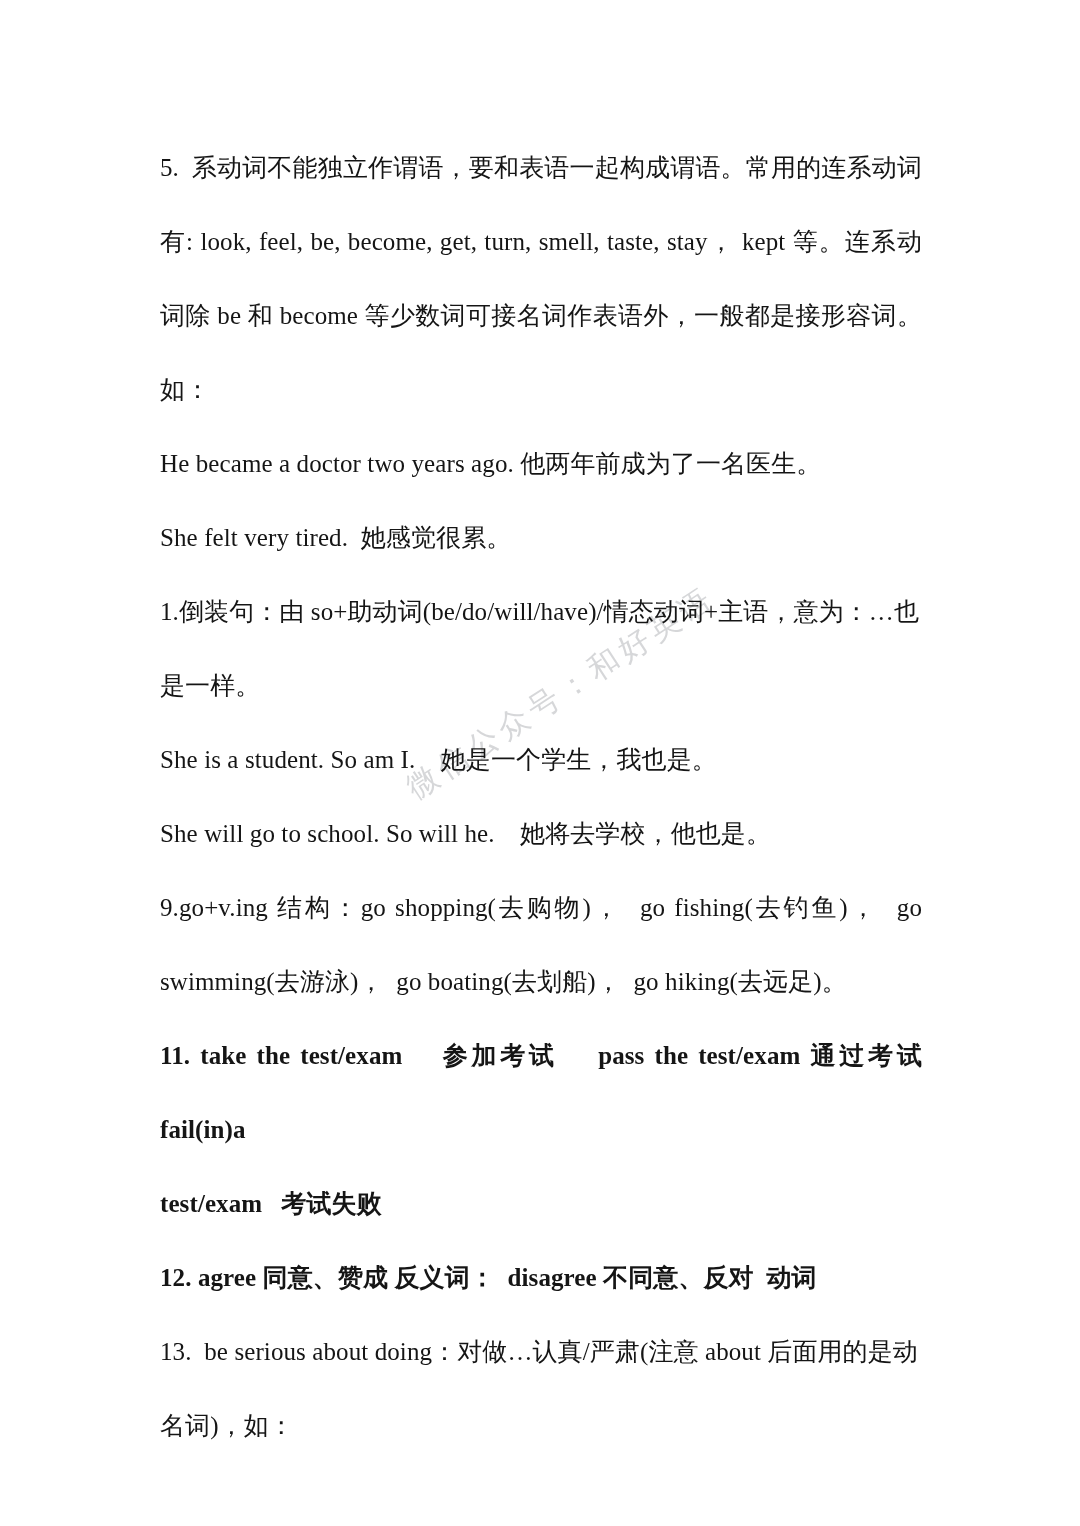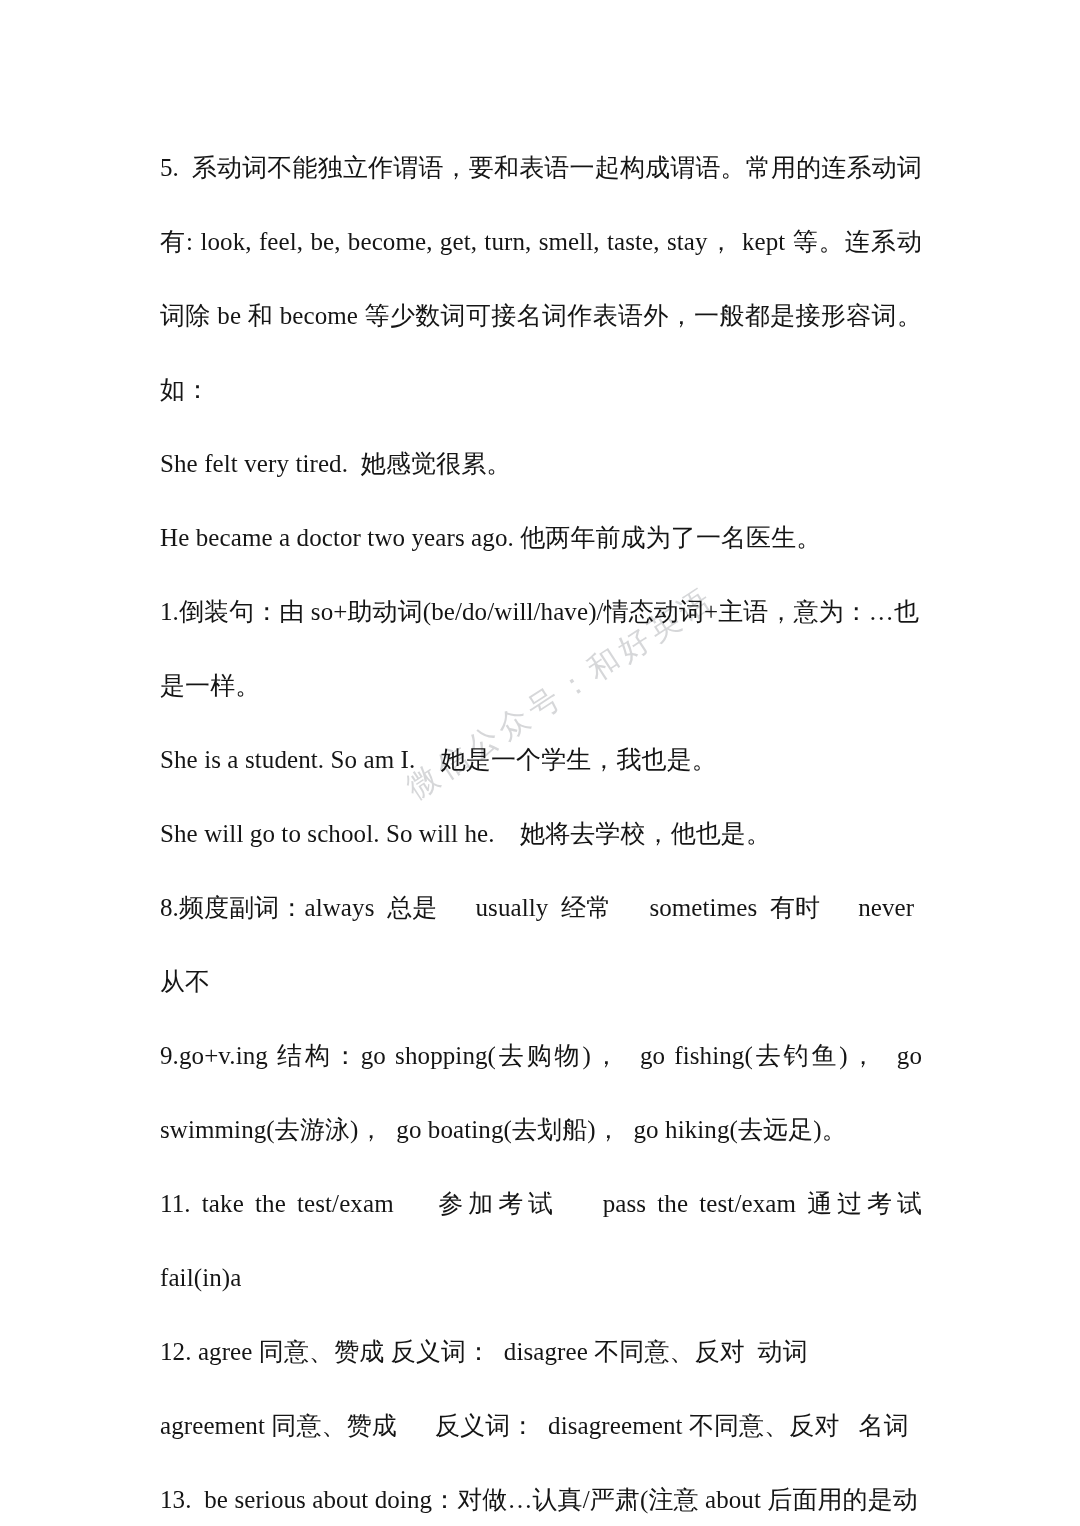--- a/index.html
+++ b/index.html
@@ -49,20 +49,21 @@
   }
   .para.justify-all {
     text-align: justify;
     text-align-last: justify;
     text-justify: inter-character;
   }
 
   
   .para.tight {
     line-height: 74px;
+    font-weight: bold;
   }
 
   
   #watermark {
     position: absolute;
     left: 410px;
     top: 770px;
     transform: rotate(-33deg);
     transform-origin: 0 50%;
     font-family: "Liberation Serif", "DejaVu Serif", serif;
@@ -78,39 +79,38 @@
 <body>
 
 <div id="page">
 
   <div id="watermark">微信公众号：和好英语</div>
 
   <div id="content">
 
     <div class="para justify">5.  系动词不能独立作谓语，要和表语一起构成谓语。常用的连系动词有: look, feel, be, become, get, turn, smell, taste, stay， kept 等。连系动词除 be 和 become 等少数词可接名词作表语外，一般都是接形容词。如：</div>
 
+    <div class="para">He became a doctor two years ago. 他两年前成为了一名医生。</div>
+
     <div class="para">She felt very tired.  她感觉很累。</div>
-
-    <div class="para">He became a doctor two years ago. 他两年前成为了一名医生。</div>
 
     <div class="para">1.倒装句：由 so+助动词(be/do/will/have)/情态动词+主语，意为：…也是一样。</div>
 
     <div class="para">She is a student. So am I.    她是一个学生，我也是。</div>
 
     <div class="para">She will go to school. So will he.    她将去学校，他也是。</div>
 
 
-    <div class="para">8.频度副词：always  总是      usually  经常      sometimes  有时      never 从不</div>
 
     <div class="para justify">9.go+v.ing 结构：go shopping(去购物)，  go fishing(去钓鱼)，  go swimming(去游泳)，  go boating(去划船)，  go hiking(去远足)。</div>
 
 
     <div class="para justify-all tight">11. take the test/exam    参加考试    pass the test/exam 通过考试    fail(in)a</div>
 
+    <div class="para tight">test/exam   考试失败</div>
 
     <div class="para tight">12. agree 同意、赞成 反义词：  disagree 不同意、反对  动词</div>
 
-    <div class="para tight">agreement 同意、赞成      反义词：  disagreement 不同意、反对   名词</div>
 
     <div class="para">13.  be serious about doing：对做…认真/严肃(注意 about 后面用的是动名词)，如：</div>
 
   </div>
 </div>
 
 </body></html>

